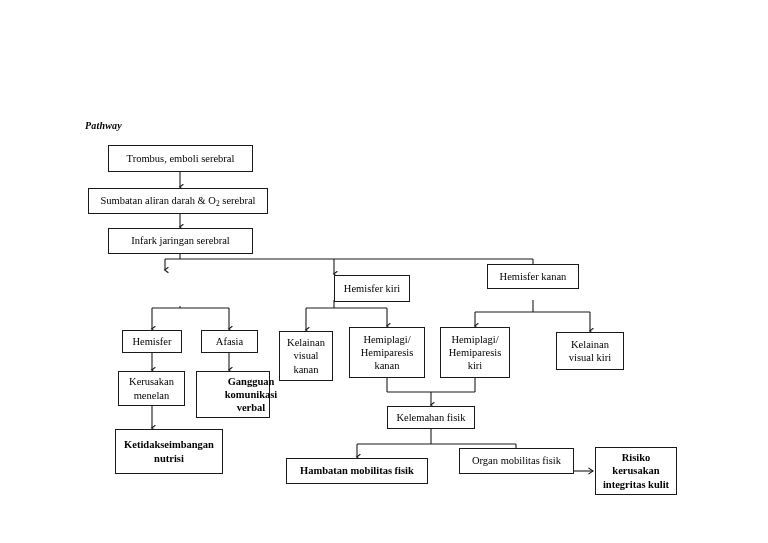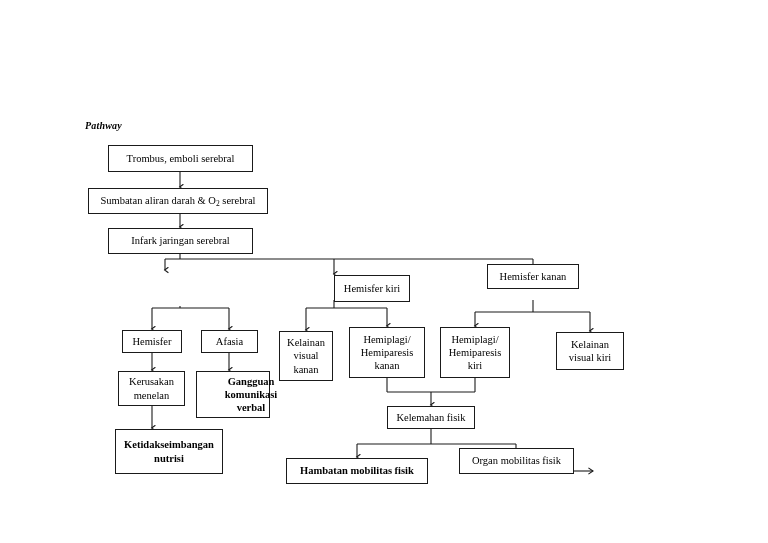--- a/index.html
+++ b/index.html
@@ -133,13 +133,16 @@
     </div>
     <div class="node" style="left: 387px; top: 406px; width: 88px; height: 23px;">
       <span>Kelemahan fisik</span>
     </div>
     <div class="node bold" style="left: 286px; top: 458px; width: 142px; height: 26px;">
       <span>Hambatan mobilitas fisik</span>
     </div>
     <div class="node" style="left: 459px; top: 448px; width: 115px; height: 26px;">
       <span>Organ mobilitas fisik</span>
     </div>
+    <div class="node bold" style="left: 595px; top: 447px; width: 82px; height: 48px;">
+      <span>Risiko<br>kerusakan<br>integritas kulit</span>
+    </div>
   </div>
 
 </body></html>

